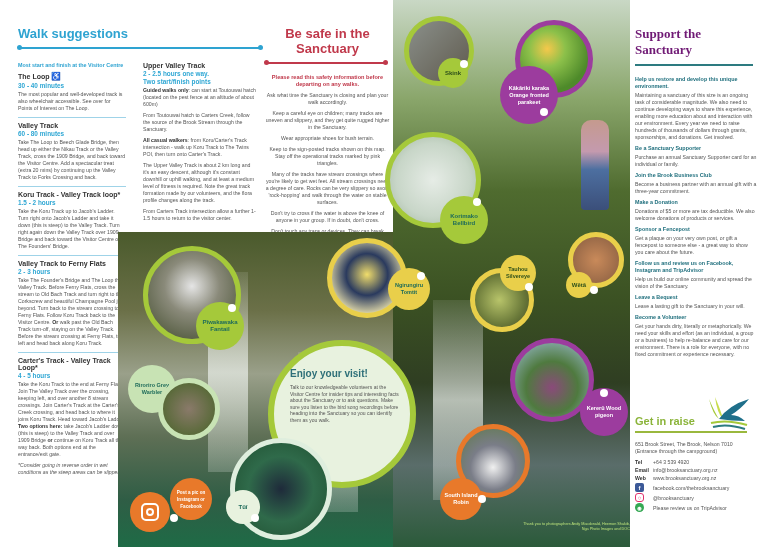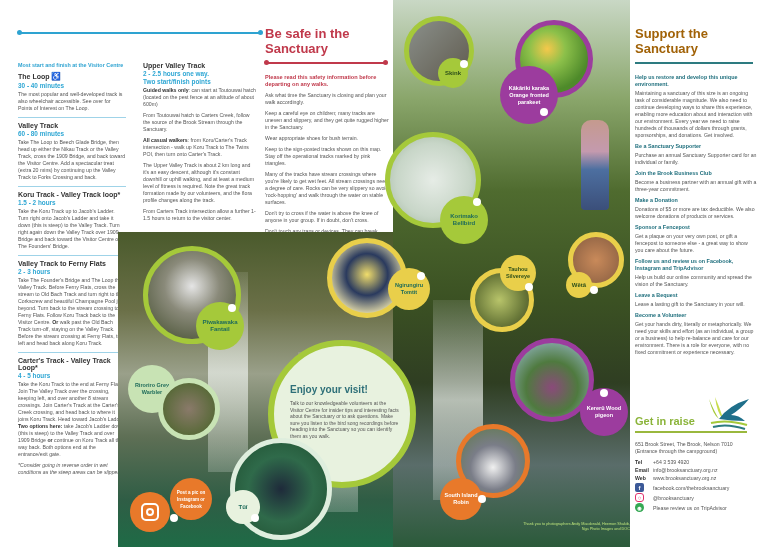--- a/index.html
+++ b/index.html
@@ -19,63 +19,64 @@
 
   
   #walk { left: 18px; width: 250px; top: 26px; }
   #walk .h-title { color: #2ea3d1; }
   #walk .rule { background: #2ea3d1; width: 244px; }
   #walk-left { position: absolute; left: 0; top: 36px; width: 108px; }
   #walk-right { position: absolute; left: 125px; top: 36px; width: 115px; }
   .blue-sub { font-size: 5.4px; font-weight: bold; color: #2ea3d1; margin-bottom: 4px; }
 
   
-  #safe { left: 265px; width: 125px; top: 26px; }
+  #safe { left: 265px; width: 125px; top: 26px; text-align: center; }
   #safe .h-title { color: #c0394b; }
   #safe .rule { background: #c0394b; width: 122px; }
   .red-sub { font-size: 5.6px; font-weight: bold; color: #c0394b; line-height: 7px; margin-bottom: 4px; }
 
   
   #support { left: 635px; width: 122px; top: 26px; }
-  #support .h-title { color: #a16207; }
+  #support .h-title { color: #701a75; font-family: Liberation Serif, serif; }
   #support .rule { background: #2d7b80; width: 118px; height: 2px; }
   #support .rule::before, #support .rule::after { display: none; }
   .teal-sub { font-size: 5.4px; font-weight: bold; color: #1f6f7d; margin: 2px 0 2px 0; line-height: 7px; }
 
   
   #photo { position: absolute; left: 393px; top: 0; width: 237px; height: 547px;
     background: linear-gradient(180deg, #c9d8c5 0%, #8aa66b 18%, #4f6b2f 35%, #3b5123 55%, #2f3e22 70%, #5a6d6a 85%, #2b5a3a 100%); }
   #photo-lower { position: absolute; left: 118px; top: 232px; width: 275px; height: 315px;
     background: linear-gradient(180deg, #4a5a2c 0%, #6b7048 25%, #9aa08a 45%, #5e6f55 65%, #2f5d45 85%, #1e6b46 100%); }
   .fall { position: absolute; background: linear-gradient(180deg, rgba(255,255,255,0.1), rgba(235,240,235,0.7), rgba(255,255,255,0.2)); }
 
   .bubble { position: absolute; border-radius: 50%; }
   .photo-circle { position: absolute; border-radius: 50%; border: 5px solid; overflow: hidden; }
   .label-circle { position: absolute; border-radius: 50%; display: flex; align-items: center; justify-content: center; text-align: center; font-weight: bold; font-size: 6px; line-height: 7px; }
   .dot { position: absolute; width: 8px; height: 8px; border-radius: 50%; background: #fff; }
 
   #enjoy { position: absolute; left: 268px; top: 340px; width: 148px; height: 148px; border-radius: 50%;
     background: #e8f2df; border: 6px solid #a5c93a; padding: 22px 10px 0 16px; }
-  #enjoy .e-title { color: #2d6f78; font-weight: bold; font-size: 10px; margin-bottom: 5px; margin-top: 16px; }
+  #enjoy .e-title { color: #2d6f78; font-weight: bold; font-size: 10px; margin-bottom: 5px; }
   #enjoy p { font-size: 5px; line-height: 6.6px; color: #555; }
 
   .credit { position: absolute; left: 520px; top: 522px; width: 110px; font-size: 3.8px; line-height: 5px; color: #b9e07a; text-align: right; }
 
   
   #contact { position: absolute; left: 635px; top: 395px; width: 122px; }
   .get-touch { color: #8bb43a; font-weight: bold; font-size: 11px; margin-top: 20px; }
   .green-rule { height: 2px; background: #9ab83d; width: 112px; margin: 4px 0 8px 0; }
   .ct-row { display: flex; font-size: 5.2px; line-height: 8px; color: #555; }
   .ct-row .k { width: 18px; font-weight: bold; color: #333; }
   .ico { width: 9px; height: 9px; margin-right: 9px; border-radius: 2px; display: inline-flex; align-items: center; justify-content: center; color: #fff; font-size: 6px; font-weight: bold; }
 </style>
 </head>
 <body>
 
 <section id="walk" class="col">
+  <div class="h-title">Walk suggestions</div>
   <div class="rule"></div>
 
   <div id="walk-left">
     <div class="blue-sub">Most start and finish at the Visitor Centre</div>
 
     <div>
       <div class="sec-h">
         <span>The Loop</span>
         <span style="font-size:8px;">♿</span>
       </div>

